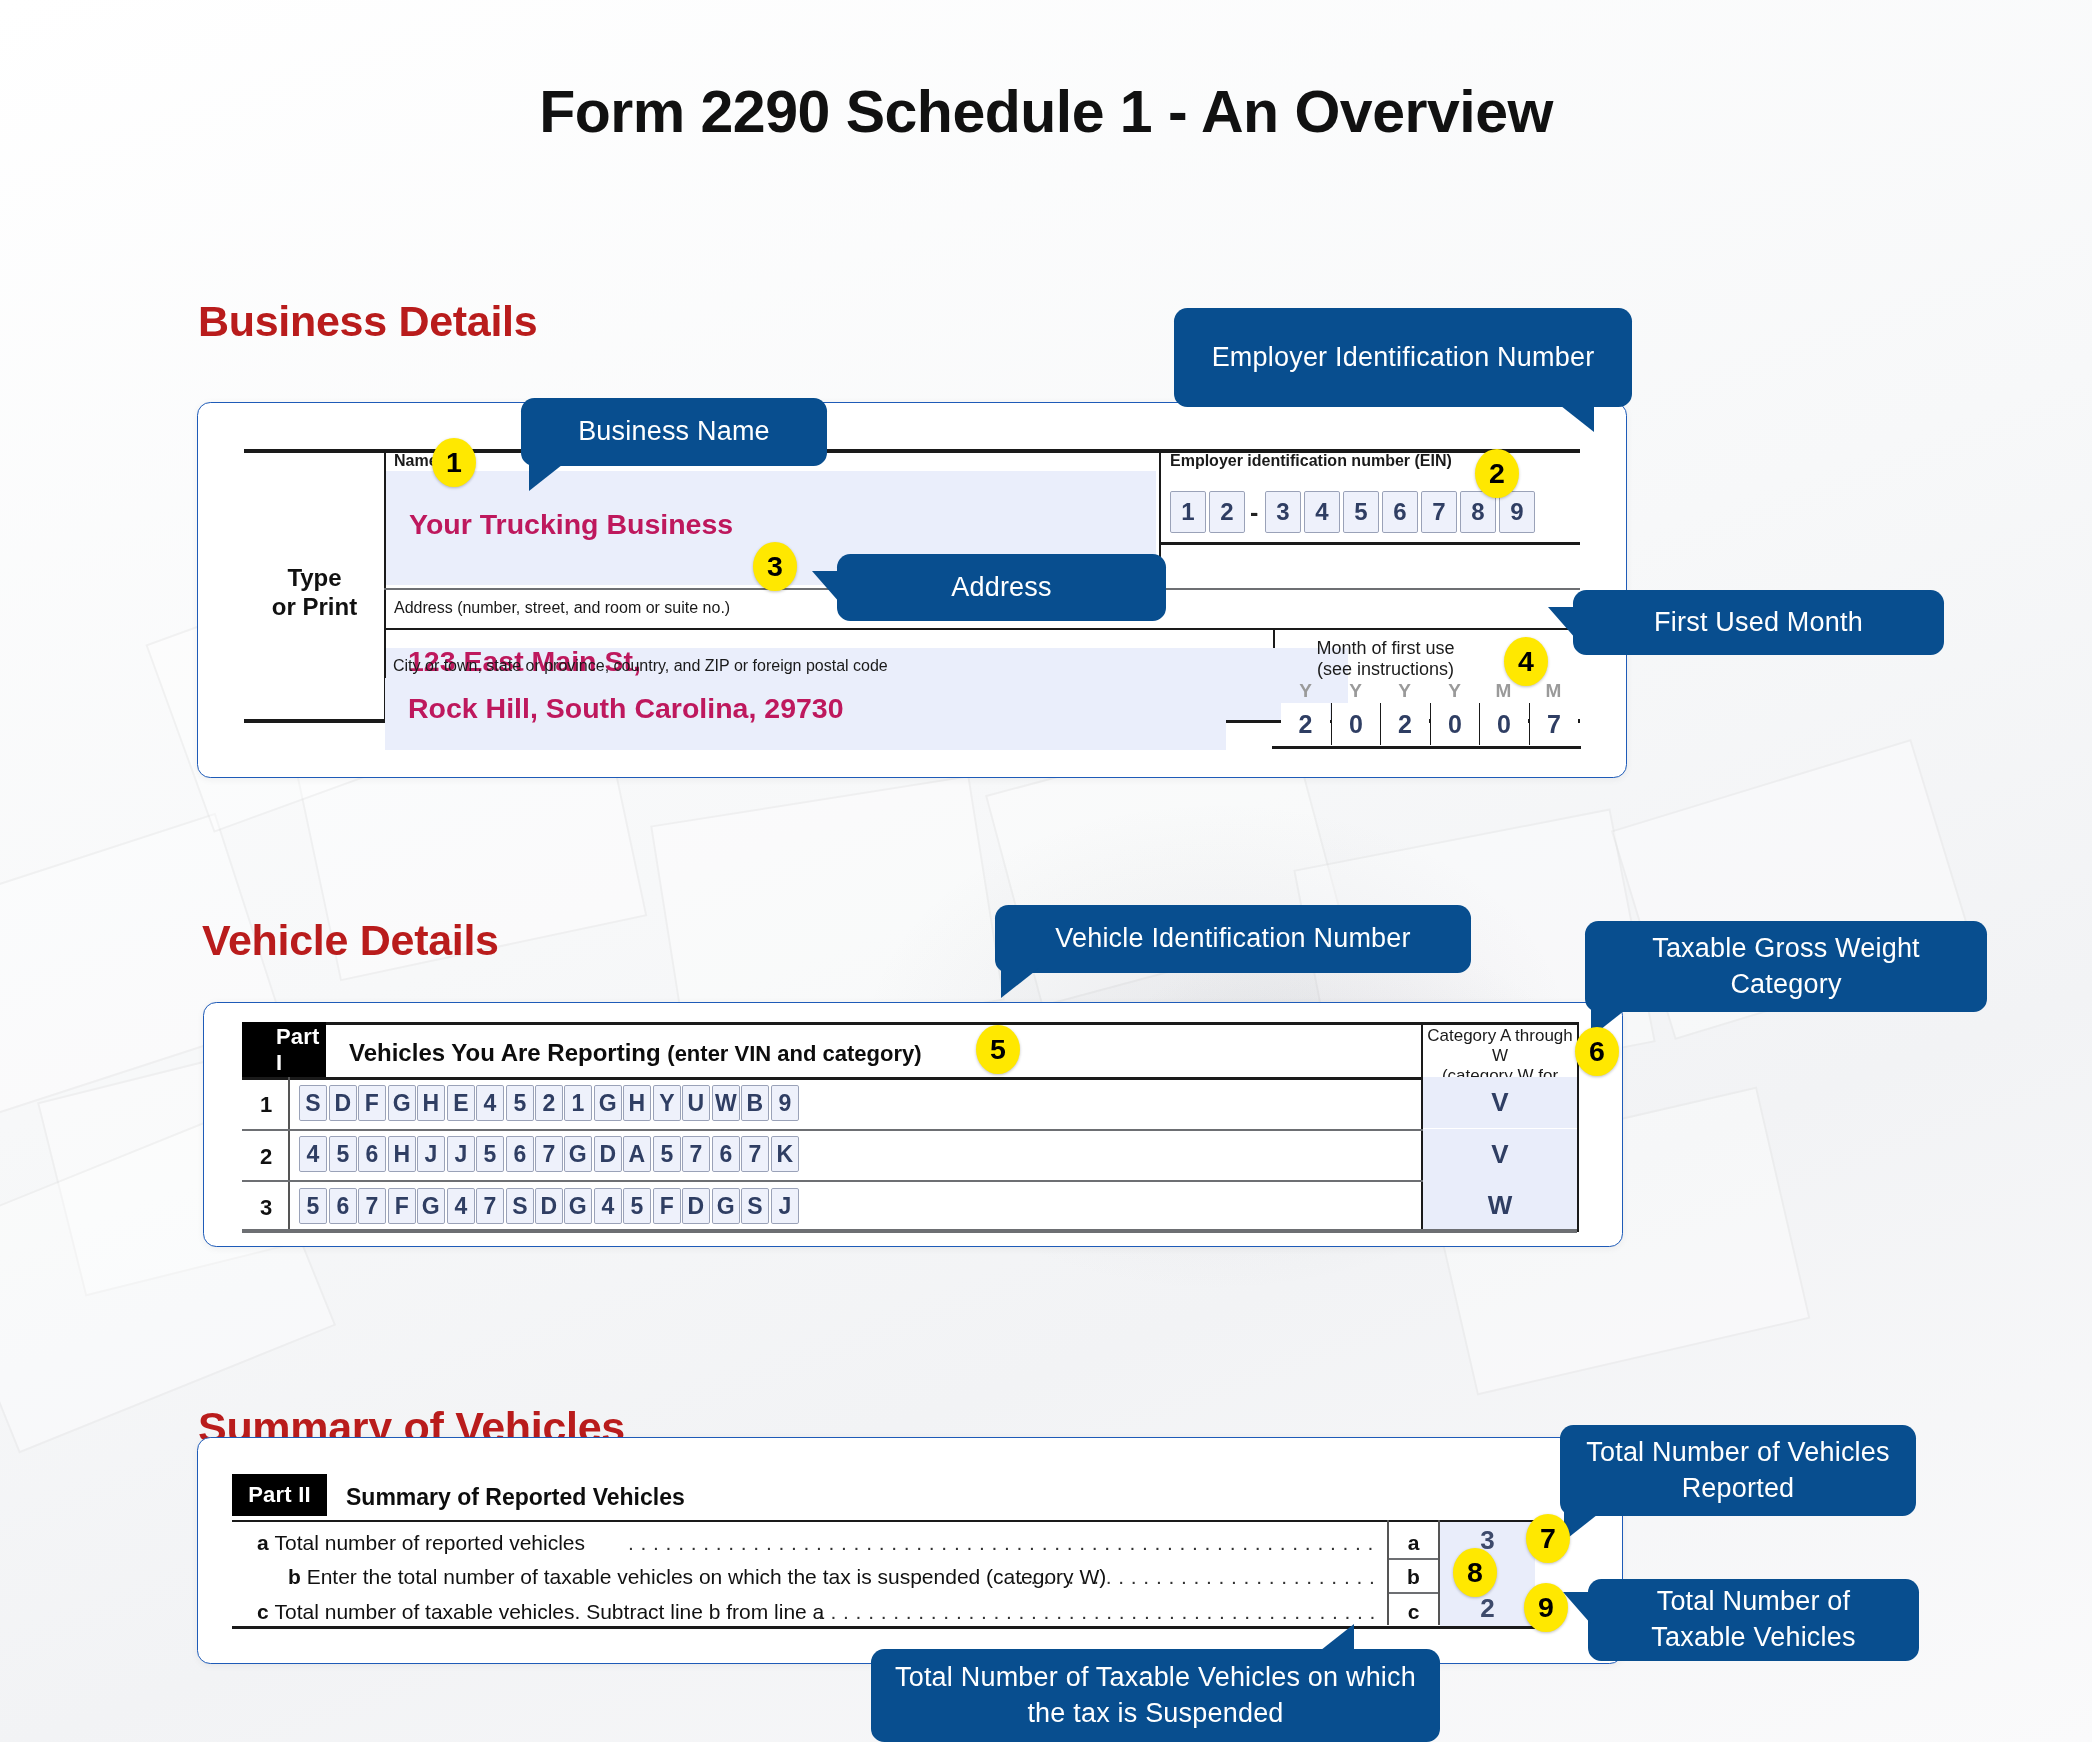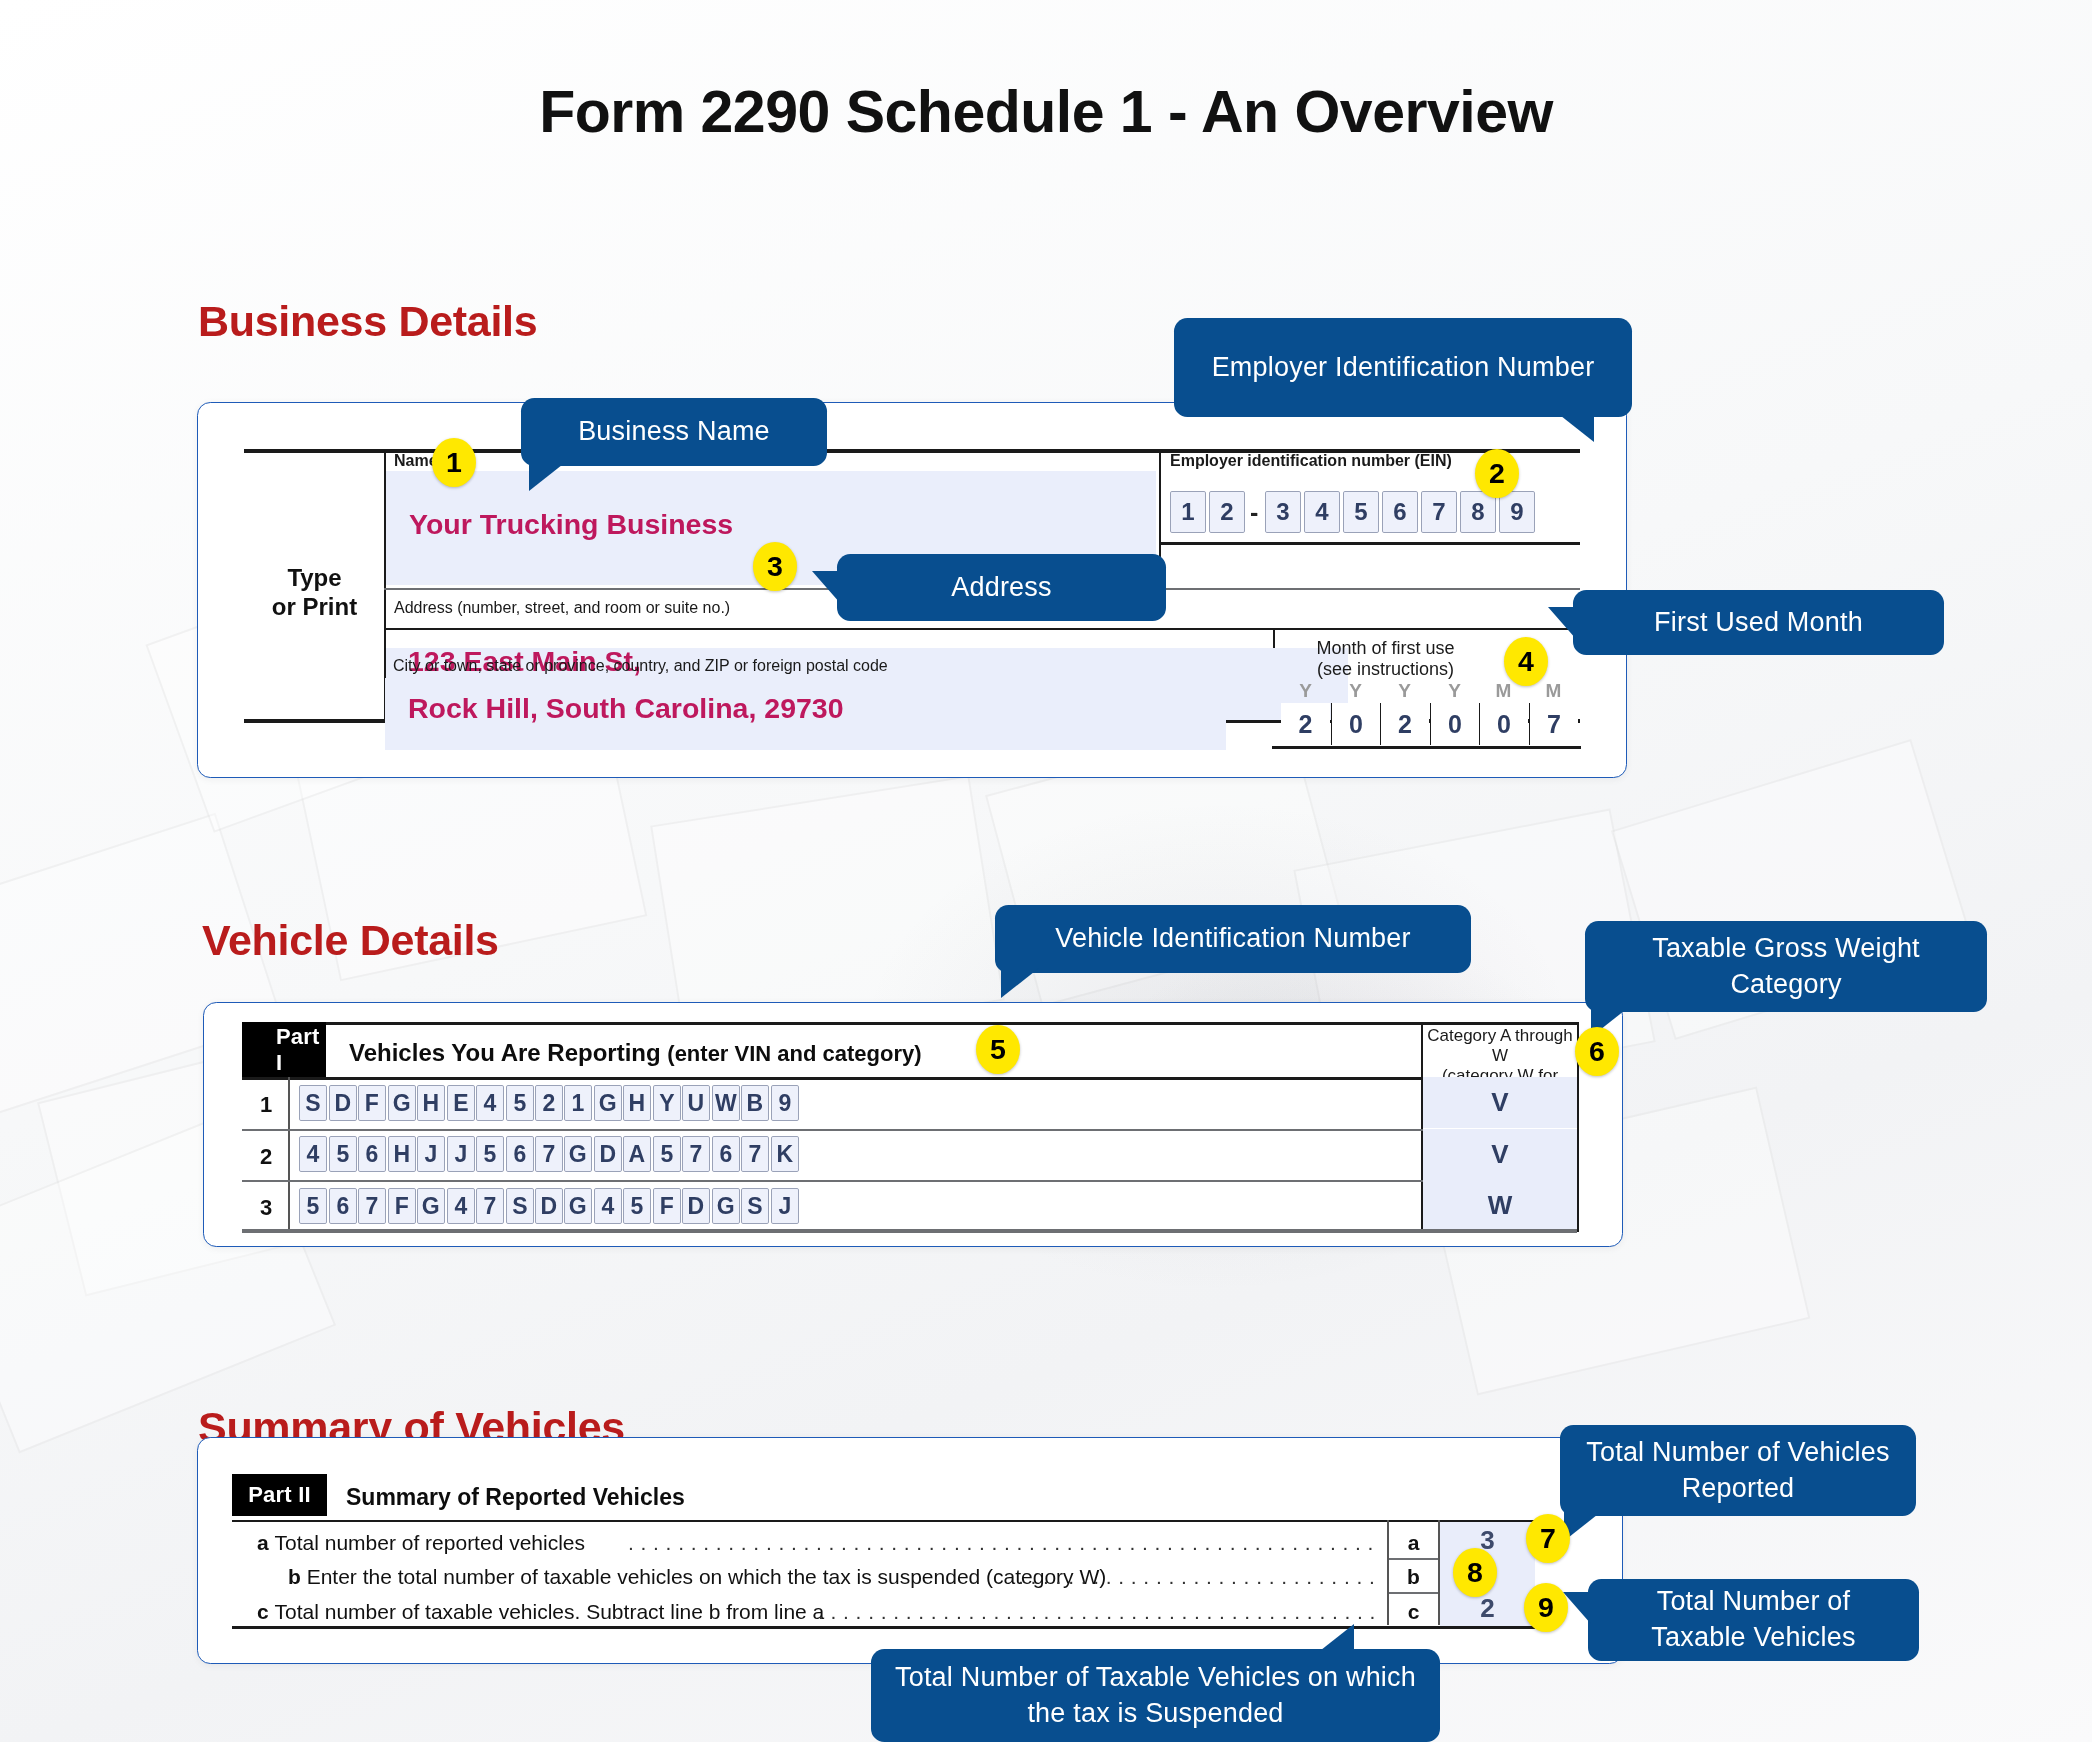--- a/index.html
+++ b/index.html
@@ -526,21 +526,21 @@
     <div class="rule-v" style="left:1240px; top:82px; width:1.9px; height:105px; background:#555;"></div>
 
     <div class="rule-h" style="left:34px; top:188px; width:1303px; height:2.9px;"></div>
   </div>
 
   <div class="callout" style="left:521px; top:398px; width:306px; height:68px;">
     <span>Business Name</span>
     <span class="tail tail-dl" style="left:7.6px;"></span>
   </div>
 
-  <div class="callout" style="left:1174px; top:318px; width:458px; height:99px;">
+  <div class="callout" style="left:1174px; top:308px; width:458px; height:99px;">
     <span>Employer Identification Number</span>
     <span class="tail tail-dr" style="right:38px;"></span>
   </div>
 
   <div class="callout" style="left:837px; top:554px; width:329px; height:67px;">
     <span>Address</span>
     <span class="tail tail-l"></span>
   </div>
 
   <div class="callout" style="left:1573px; top:590px; width:371px; height:65px;">

